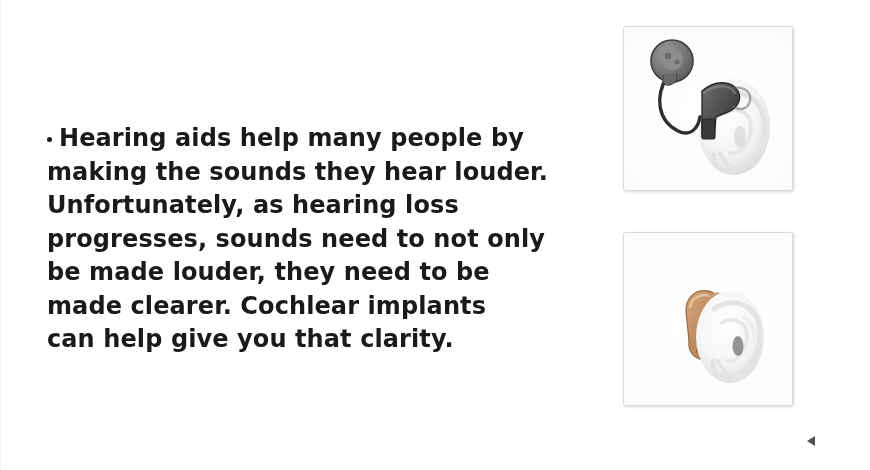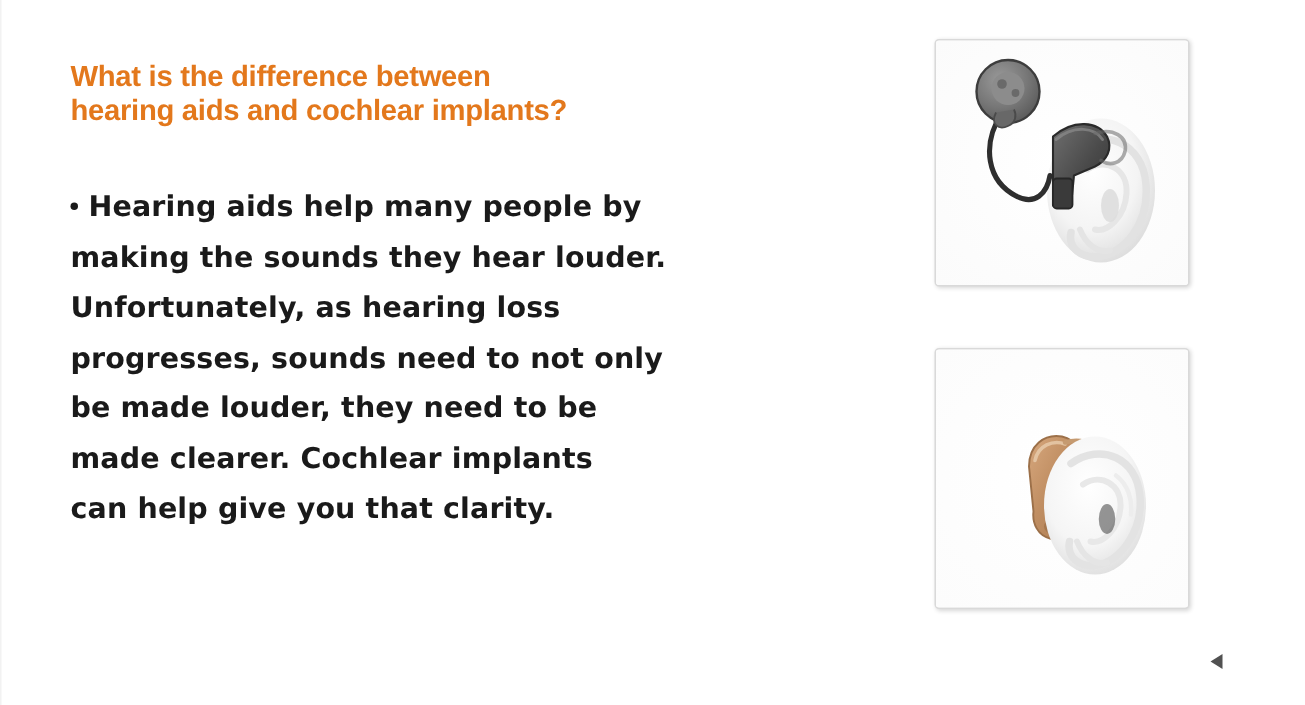--- a/index.html
+++ b/index.html
@@ -41,21 +41,21 @@
   #body-block {
     position: absolute;
     left: 46px;
     top: 122px;
     width: 560px;
   }
   #body-paragraph {
     color: #1a1a1a;
     font-family: "DejaVu Sans", sans-serif;
     font-weight: bold;
-    font-size: 19px;
+    font-size: 24px;
     line-height: 33.5px;
     letter-spacing: 0.1px;
     white-space: pre-line;
     text-indent: 0;
   }
   .bullet-dot {
     display: inline-block;
     width: 5px;
     height: 5px;
     border-radius: 50%;
@@ -104,22 +104,20 @@
     border-bottom: 5px solid transparent;
     border-right: 8px solid #2b2b2b;
     opacity: 0.82;
   }
 </style>
 </head>
 <body>
 
 <div id="slide">
 
-  <div id="slide-title">What is the difference between
-hearing aids and cochlear implants?</div>
 
   <div id="body-block">
     <div id="body-paragraph"><span class="bullet-dot"></span><span>Hearing aids help many people by
 making the sounds they hear louder.
 Unfortunately, as hearing loss
 progresses, sounds need to not only
 be made louder, they need to be
 made clearer. Cochlear implants
 can help give you that clarity.</span></div>
   </div>

